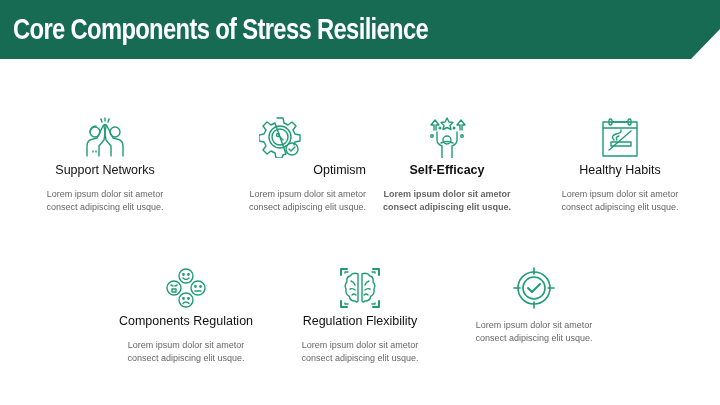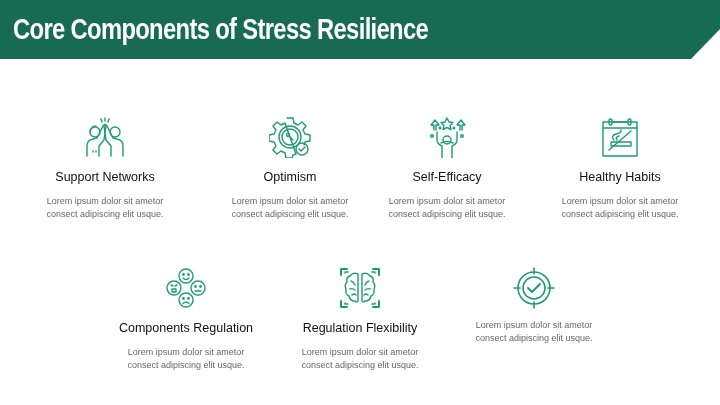--- a/index.html
+++ b/index.html
@@ -26,21 +26,21 @@
     line-height: 40px;
   }
   .item {
     position: absolute; width: 172px; text-align: center;
   }
   .icon {
     width: 42px; height: 42px; margin: 0 auto; display: block;
   }
   .icon svg { width: 42px; height: 42px; display: block; }
   .item-title {
-    margin-top: 12px;
+    margin-top: 5px;
     font-size: 12.5px; color: #111111; line-height: 15px;
     white-space: nowrap;
   }
   .item-desc {
     margin-top: 10px;
     font-size: 9px; color: #666666; line-height: 13px;
     white-space: nowrap;
   }
 </style>
 </head>
@@ -62,38 +62,38 @@
       <path d="M39 40 v-10 q0 -6 -6 -7 l-4 -1 l-6 -12 q-2 -3 -3 0 l2 14 l5 6 v10"></path>
       <line x1="9" y1="35" x2="9" y2="36"></line>
         <line x1="12" y1="35" x2="12" y2="36"></line>
     </svg>
   </span>
   <div class="item-title">Support Networks</div>
   <div class="item-desc">Lorem ipsum dolor sit ametor</div>
   <div class="item-desc" style="margin-top:0">consect adipiscing elit usque.</div>
 </div>
 
-<div class="item" style="left:204px; top:116px;">
+<div class="item" style="left:194px; top:116px;text-align:right;">
   <span class="icon">
     <svg viewBox="0 0 42 42" fill="none" stroke="#1f9c72" stroke-width="1.4" stroke-linecap="round" stroke-linejoin="round">
       <path d="M18 2 h6 l1 5 l4 2 l4 -3 l4 4 l-3 4 l2 4 l5 1 v6 l-5 1 l-1 3 M27 38 l-3 1 l-1 3 h-6 l-1 -5 l-4 -2 l-4 3 l-4 -4 l3 -4 l-2 -4 l-5 -1 v-6 l5 -1 l2 -4 l-3 -4 l4 -4 l4 3 l4 -2 z"></path>
       <circle cx="21" cy="21" r="11"></circle>
       <circle cx="21" cy="21" r="8"></circle>
       <line x1="20" y1="20" x2="24" y2="24"></line>
         <circle cx="19" cy="19" r="1.5"></circle>
       <circle cx="33" cy="33" r="6"></circle>
       <path d="M30 33 l2 2 l4 -4"></path>
     </svg>
   </span>
   <div class="item-title">Optimism</div>
   <div class="item-desc">Lorem ipsum dolor sit ametor</div>
   <div class="item-desc" style="margin-top:0">consect adipiscing elit usque.</div>
 </div>
 
-<div class="item" style="left:361px; top:116px;">
+<div class="item" style="left:361px; top:116px;font-weight:bold;">
   <span class="icon">
     <svg viewBox="0 0 42 42" fill="none" stroke="#1f9c72" stroke-width="1.4" stroke-linecap="round" stroke-linejoin="round">
       <path d="M21 2 l2 4 l4 0.5 l-3 3 l1 4 l-4 -2 l-4 2 l1 -4 l-3 -3 l4 -0.5 z"></path>
       <path d="M8 14 v-5 h-3 l4 -5 l4 5 h-3 v5"></path>
       <path d="M34 14 v-5 h-3 l4 -5 l4 5 h-3 v5"></path>
       <circle cx="6" cy="20" r="1.3"></circle>
         <circle cx="36" cy="20" r="1.3"></circle>
         <circle cx="14" cy="12" r="0.8"></circle>
         <circle cx="28" cy="12" r="0.8"></circle>
       <circle cx="21" cy="24" r="4"></circle>

